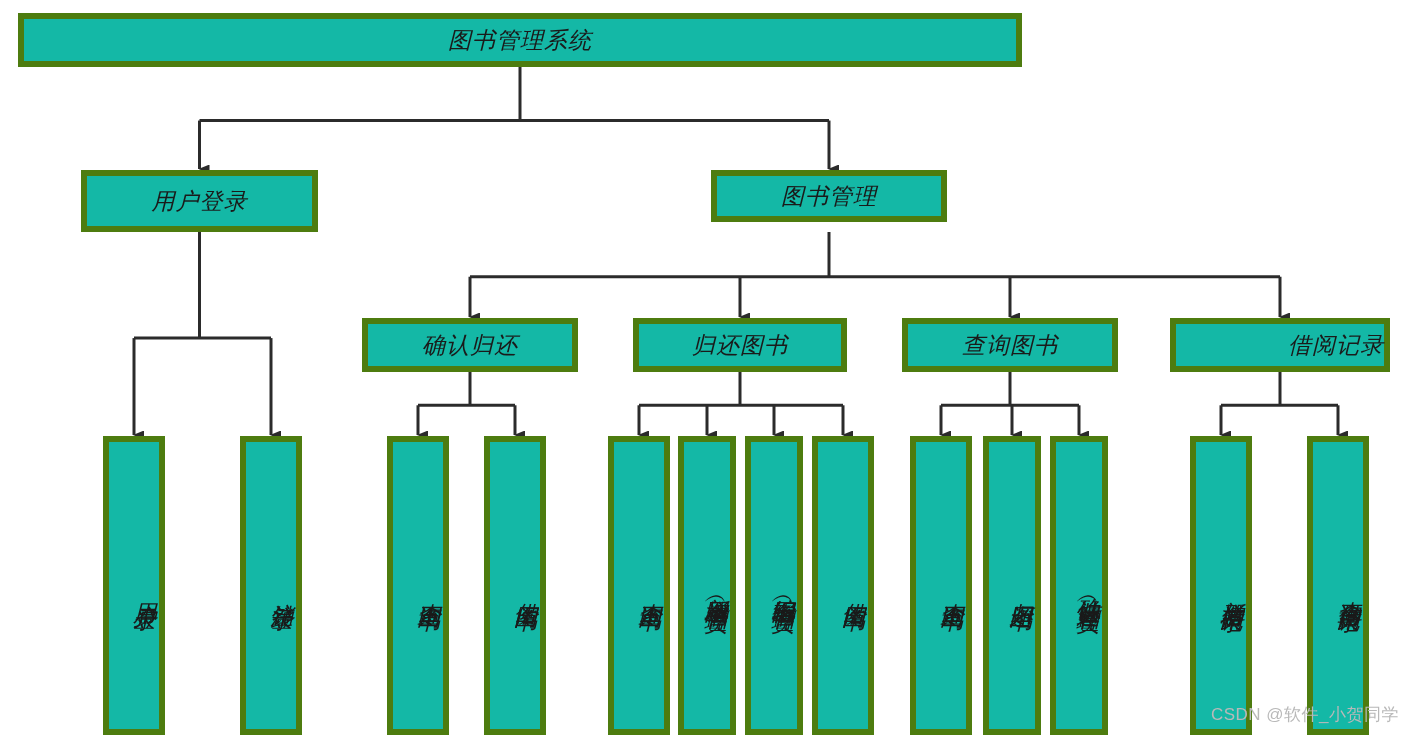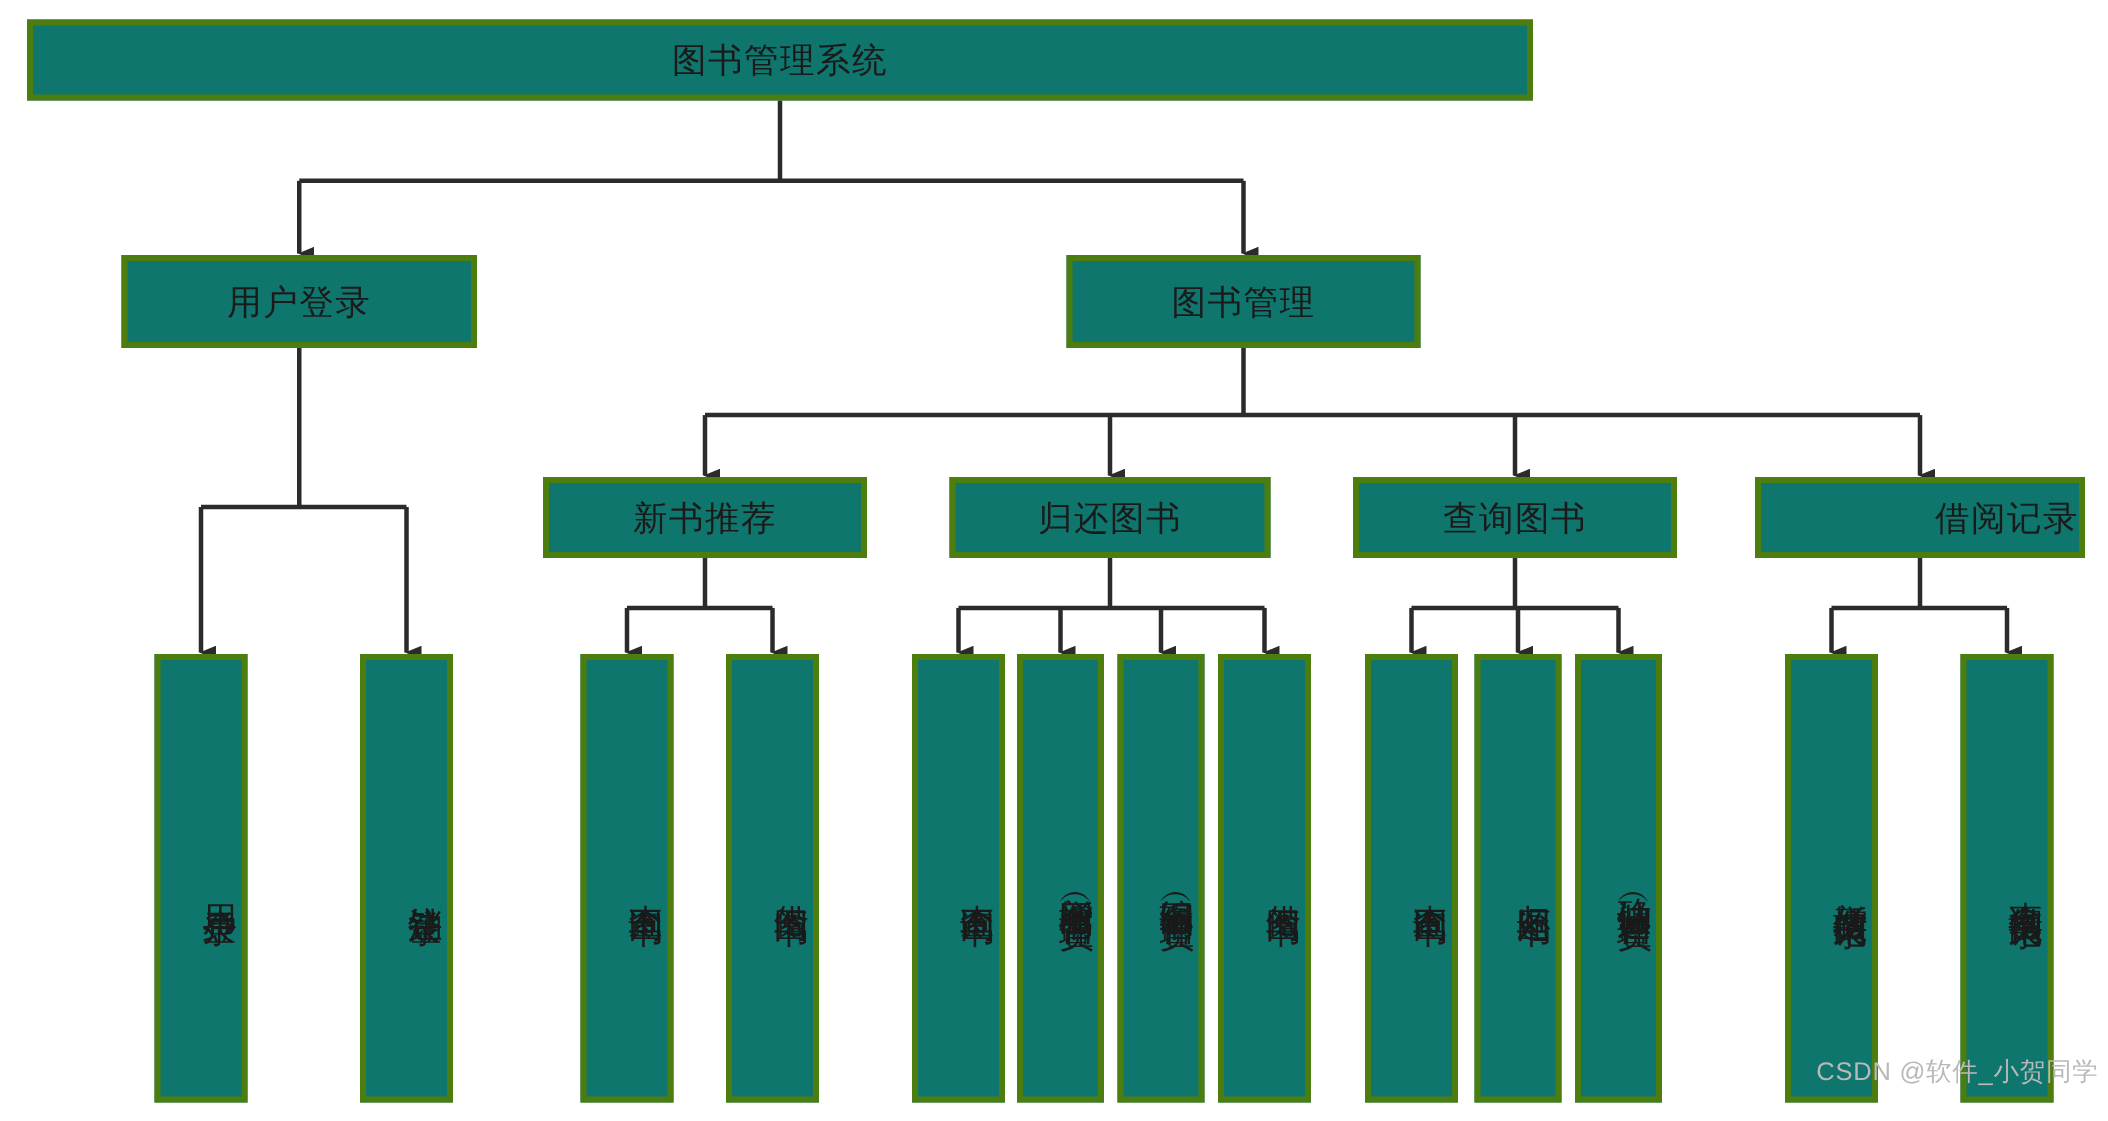--- a/index.html
+++ b/index.html
@@ -22,26 +22,27 @@
     position: absolute;
     left: 0;
     top: 0;
     width: 1405px;
     height: 747px;
     pointer-events: none;
   }
   .node {
     position: absolute;
     box-sizing: border-box;
-    border: 4px solid #4d7c0f;
-    background: #0f766e;
+    border: 6px solid #4d7c0f;
+    background: #14b8a6;
     display: flex;
     align-items: center;
     justify-content: center;
     color: #1a1a1a;
+    font-style: italic;
   }
   .node.horiz {
     font-size: 23px;
     line-height: 1.15;
     letter-spacing: 1px;
   }
   .node.vert {
     writing-mode: vertical-rl;
     text-orientation: upright;
     font-size: 23px;
@@ -116,25 +117,25 @@
       </g>
   </svg>
 
   <div id="nodes">
       <div class="node horiz" style="left: 18px; top: 13px; width: 1004px; height: 54px;">
         <span class="hlabel">图书管理系统</span>
       </div>
       <div class="node horiz" style="left: 81px; top: 170px; width: 237px; height: 62px;">
         <span class="hlabel">用户登录</span>
       </div>
-      <div class="node horiz" style="left: 711px; top: 170px; width: 236px; height: 62px;">
+      <div class="node horiz" style="left: 711px; top: 170px; width: 236px; height: 52px;">
         <span class="hlabel">图书管理</span>
       </div>
       <div class="node horiz" style="left: 362px; top: 318px; width: 216px; height: 54px;">
-        <span class="hlabel">新书推荐</span>
+        <span class="hlabel">确认归还</span>
       </div>
       <div class="node horiz" style="left: 633px; top: 318px; width: 214px; height: 54px;">
         <span class="hlabel">归还图书</span>
       </div>
       <div class="node horiz" style="left: 902px; top: 318px; width: 216px; height: 54px;">
         <span class="hlabel">查询图书</span>
       </div>
       <div class="node horiz" style="left: 1170px; top: 318px; width: 220px; height: 54px; justify-content: flex-end;">
         <span class="hlabel">借阅记录</span>
       </div>

